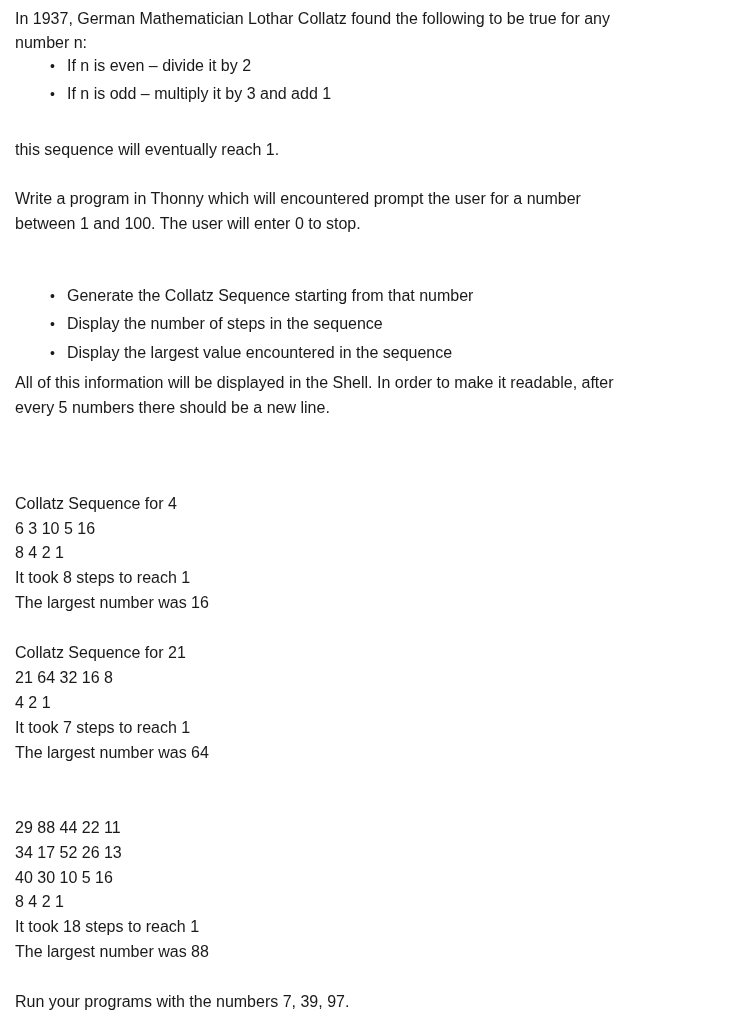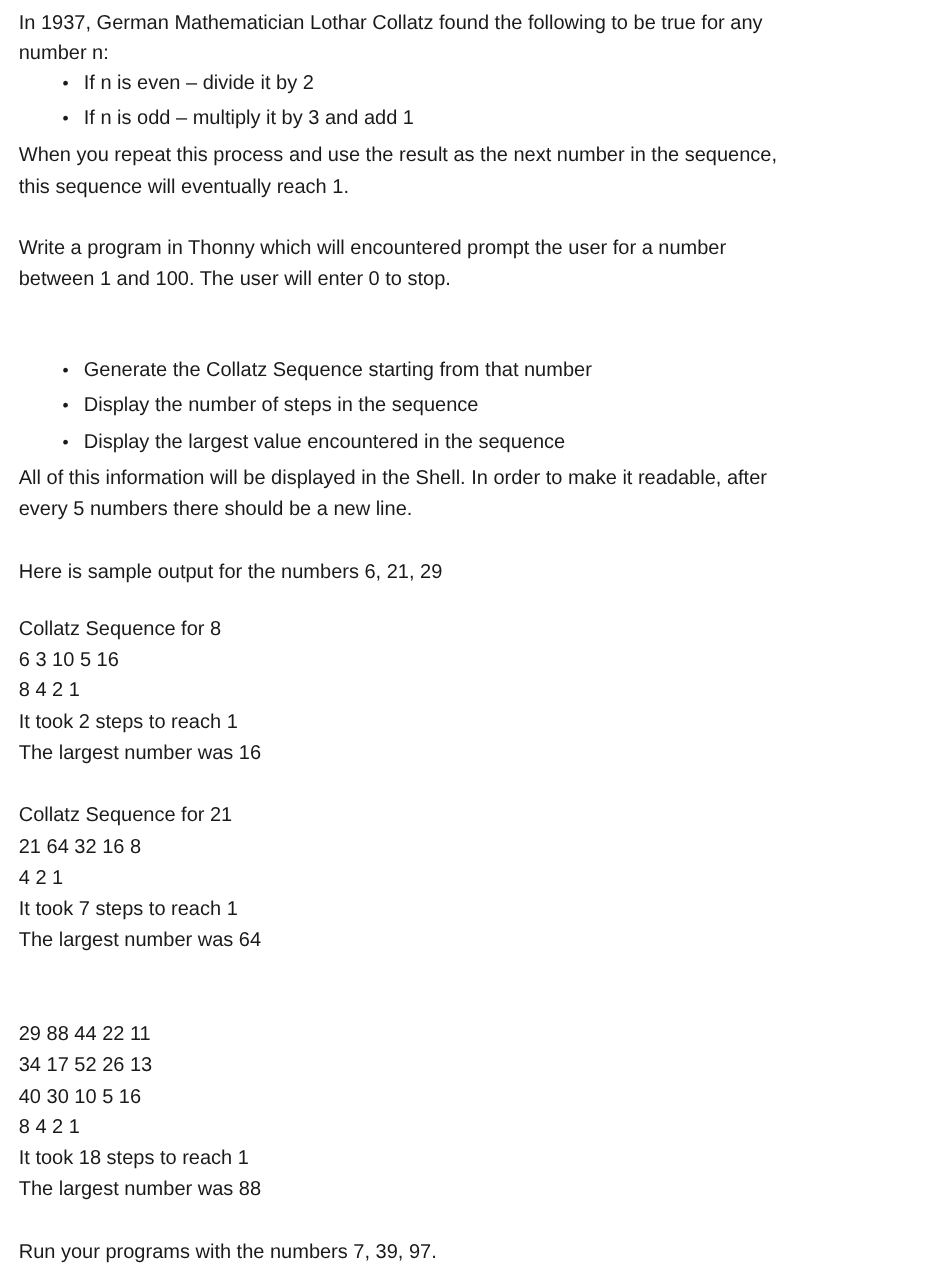--- a/index.html
+++ b/index.html
@@ -45,44 +45,42 @@
 <div class="page">
 
   <div class="line" style="top:9px">In 1937, German Mathematician Lothar Collatz found the following to be true for any</div>
   <div class="line" style="top:33px">number n:</div>
   <div class="bullet" style="top:56px">
     <span class="dot">•</span><span>If n is even – divide it by 2</span>
   </div>
   <div class="bullet" style="top:84px">
     <span class="dot">•</span><span>If n is odd – multiply it by 3 and add 1</span>
   </div>
-  <div class="line" style="top:115px">When you repeat this process and use the result as the next number in the sequence,</div>
   <div class="line" style="top:140px">this sequence will eventually reach 1.</div>
 
   <div class="line" style="top:189px">Write a program in Thonny which will encountered prompt the user for a number</div>
   <div class="line" style="top:214px">between 1 and 100. The user will enter 0 to stop.</div>
 
   <div class="bullet" style="top:286px">
     <span class="dot">•</span><span>Generate the Collatz Sequence starting from that number</span>
   </div>
   <div class="bullet" style="top:314px">
     <span class="dot">•</span><span>Display the number of steps in the sequence</span>
   </div>
   <div class="bullet" style="top:343px">
     <span class="dot">•</span><span>Display the largest value encountered in the sequence</span>
   </div>
   <div class="line" style="top:373px">All of this information will be displayed in the Shell. In order to make it readable, after</div>
   <div class="line" style="top:398px">every 5 numbers there should be a new line.</div>
 
-  <div class="line" style="top:448px">Here is sample output for the numbers 6, 21, 29</div>
 
-  <div class="line" style="top:494px">Collatz Sequence for 8</div>
+  <div class="line" style="top:494px">Collatz Sequence for 4</div>
   <div class="line" style="top:519px">6 3 10 5 16</div>
   <div class="line" style="top:543px">8 4 2 1</div>
-  <div class="line" style="top:568px">It took 2 steps to reach 1</div>
+  <div class="line" style="top:568px">It took 8 steps to reach 1</div>
   <div class="line" style="top:593px">The largest number was 16</div>
 
   <div class="line" style="top:643px">Collatz Sequence for 21</div>
   <div class="line" style="top:668px">21 64 32 16 8</div>
   <div class="line" style="top:693px">4 2 1</div>
   <div class="line" style="top:718px">It took 7 steps to reach 1</div>
   <div class="line" style="top:743px">The largest number was 64</div>
 
   <div class="line" style="top:818px">29 88 44 22 11</div>
   <div class="line" style="top:843px">34 17 52 26 13</div>

